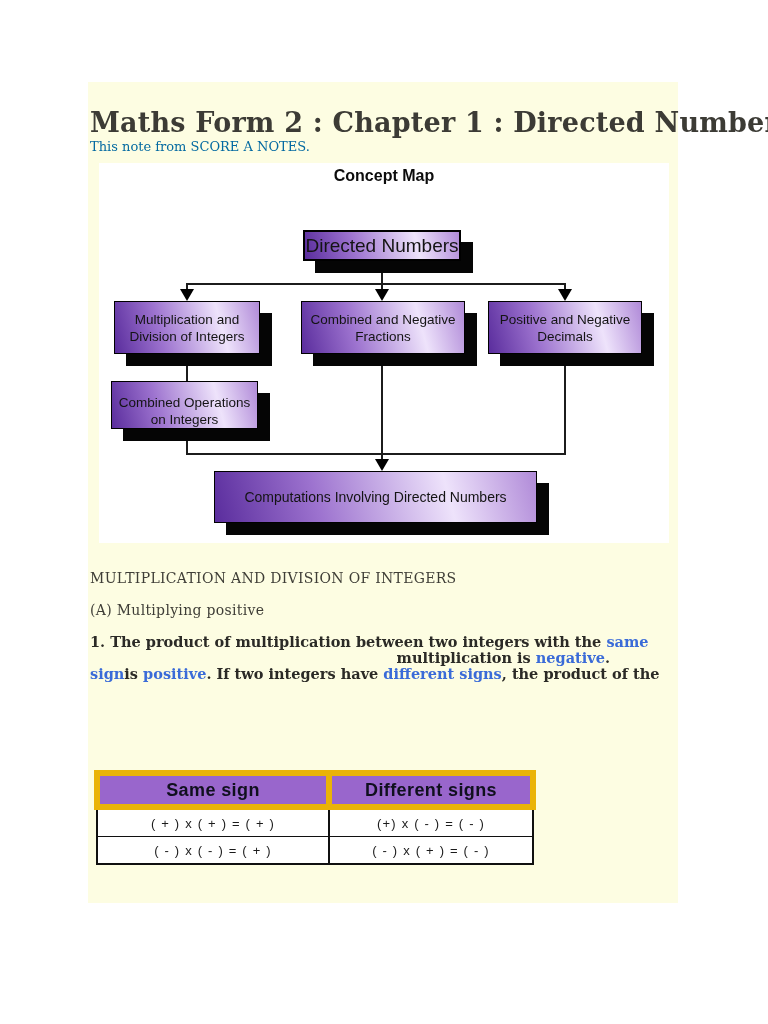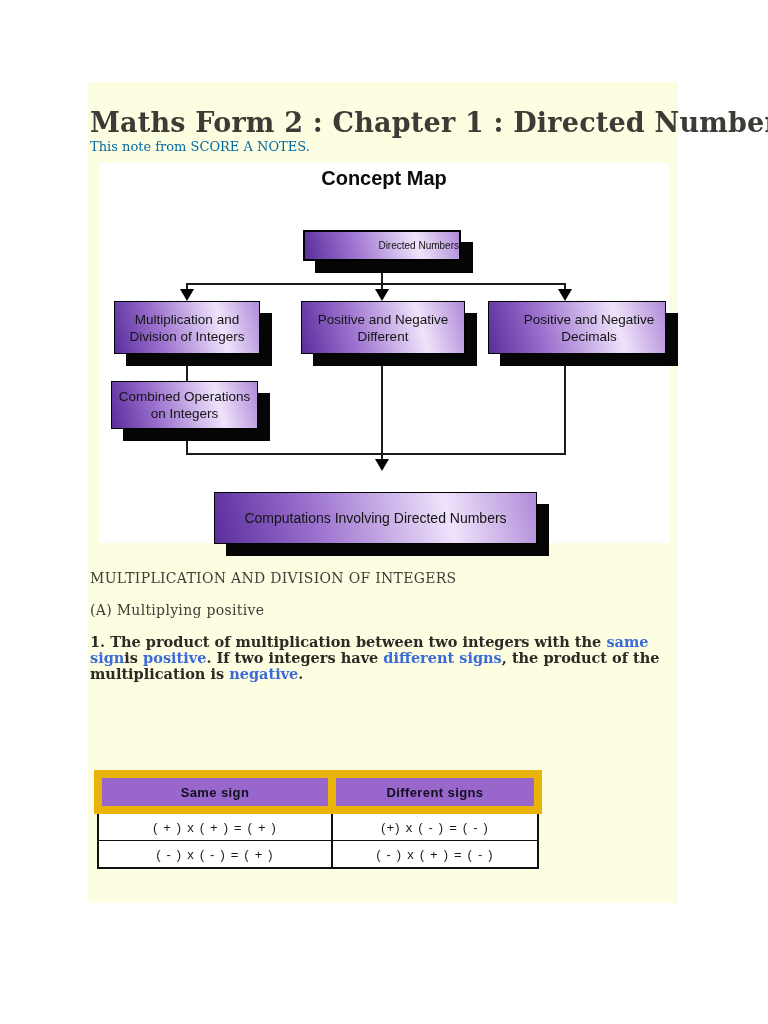--- a/index.html
+++ b/index.html
@@ -8,54 +8,54 @@
   .content{position:absolute;left:88px;top:82px;width:590px;height:821px;
            background:var(--content-bg,#fdfde2);}
   .doc-title{position:absolute;left:2px;top:7px;width:586px;font-size:27px;line-height:32px;
              color:#3c3b35;font-weight:600;letter-spacing:.2px;white-space:nowrap;}
   .doc-subtitle{position:absolute;left:2px;top:57px;font-size:13px;color:#0369a1;}
 
   
   .diagram{position:absolute;left:11px;top:81px;width:570px;height:380px;background:#ffffff;}
   .cm-title{position:absolute;left:0;top:4px;width:100%;text-align:center;
             font-family:"Liberation Sans","DejaVu Sans",sans-serif;font-weight:bold;
-            font-size:20px;color:#0c0c0c;}
+            font-size:16px;color:#0c0c0c;}
   .node{position:absolute;display:flex;align-items:center;justify-content:center;
         text-align:center;color:#141414;
         font-family:"Liberation Sans","DejaVu Sans",sans-serif;
         font-size:13.5px;line-height:17px;
         background:linear-gradient(75deg,var(--node-dark,#5a2d9d) 0%,#9d73cf 32%,var(--node-light,#eee3fb) 72%,#b08ad8 100%);
         border:1.5px solid #000;box-shadow:12px 12px 0 0 #050505;}
-  .node-dn{left:204px;top:67px;width:154px;height:27px;border-width:2px;font-size:10px;justify-content:flex-end;}
+  .node-dn{left:204px;top:67px;width:154px;height:27px;border-width:2px;font-size:19px;}
   .node-r1{top:138px;height:51px;}
   .node-1{left:15px;width:144px;}
   .node-2{left:202px;width:162px;}
-  .node-3{left:389px;width:152px;padding-left:24px;}
-  .node-comb{left:12px;top:218px;width:145px;height:46px;}
-  .node-bot{left:115px;top:308px;width:321px;height:50px;font-size:14px;line-height:18px;margin-top:21px;}
+  .node-3{left:389px;width:152px;}
+  .node-comb{left:12px;top:218px;width:145px;height:46px;align-items:flex-end;}
+  .node-bot{left:115px;top:308px;width:321px;height:50px;font-size:14px;line-height:18px;}
   .line{position:absolute;background:#1c1c1c;}
   .vline{width:2px;}
   .hline{height:2px;}
   .arrowhead{position:absolute;width:0;height:0;border-left:7px solid transparent;
              border-right:7px solid transparent;border-top:12px solid #000;}
 
   
   .sec{position:absolute;left:2px;font-size:14px;color:#3f3e37;letter-spacing:.3px;}
   .sec1{top:488px;}
   .sec2{top:520px;}
   .para{position:absolute;left:2px;top:552px;width:520px;font-weight:bold;
         font-size:14.5px;line-height:15.8px;color:#2b2a26;}
   .para .blue{color:var(--link-blue,#3a6bd8);}
-  .pline{white-space:nowrap;}
+  .pline{white-space:nowrap;text-align:right;}
 
   
   .sign-table{position:absolute;left:6px;top:688px;border-collapse:collapse;
               font-family:"Liberation Sans","DejaVu Sans",sans-serif;}
   .sign-table th{width:224px;height:26px;background:var(--table-header-bg,#9966cc);
-                 border:8px solid #eab308;font-size:13px;font-weight:600;color:#10101e;
+                 border:6px solid #eab308;font-size:18px;font-weight:600;color:#10101e;
                  letter-spacing:.4px;}
   .sign-table th + th{width:196px;}
   .sign-table td{height:24px;background:#ffffff;border:1.5px solid #101010;
                  border-left:2px solid #101010;border-right:2px solid #101010;
                  text-align:center;font-size:13px;color:#1b1b1b;letter-spacing:1.2px;}
   .sign-table tr:last-child td{border-bottom:2px solid #101010;}
 </style>
 </head>
 <body>
 
@@ -84,42 +84,42 @@
       <div class="line hline" style="left:87px;top:290px;width:380px;"></div>
       <div class="arrowhead" style="left:276px;top:296px;"></div>
 
       <div class="node node-dn">
         <span>Directed Numbers</span>
       </div>
       <div class="node node-r1 node-1">
         <span>Multiplication and Division of Integers</span>
       </div>
       <div class="node node-r1 node-2">
-        <span>Positive and Negative Different</span>
+        <span>Combined and Negative Fractions</span>
       </div>
       <div class="node node-r1 node-3">
         <span>Positive and Negative Decimals</span>
       </div>
       <div class="node node-comb">
         <span>Combined Operations on Integers</span>
       </div>
       <div class="node node-bot">
         <span>
           <span style="display:block">Computations Involving Directed Numbers</span>
         </span>
       </div>
     </div>
 
     <div class="sec sec1">MULTIPLICATION AND DIVISION OF INTEGERS</div>
     <div class="sec sec2">(A) Multiplying positive</div>
 
     <div class="para">
         <div class="pline"><span>1. The product of multiplication between two integers with the </span><span class="blue">same</span></div>
+        <div class="pline"><span>multiplication is </span><span class="blue">negative</span><span>.</span></div>
         <div class="pline"><span class="blue">sign</span><span>is </span><span class="blue">positive</span><span>. If two integers have </span><span class="blue">different signs</span><span>, the product of the</span></div>
-        <div class="pline"><span>multiplication is </span><span class="blue">negative</span><span>.</span></div>
       </div>
 
     <table class="sign-table">
       <thead>
         <tr>
           <th>Same sign</th>
           <th>Different signs</th>
         </tr>
       </thead>
       <tbody>

